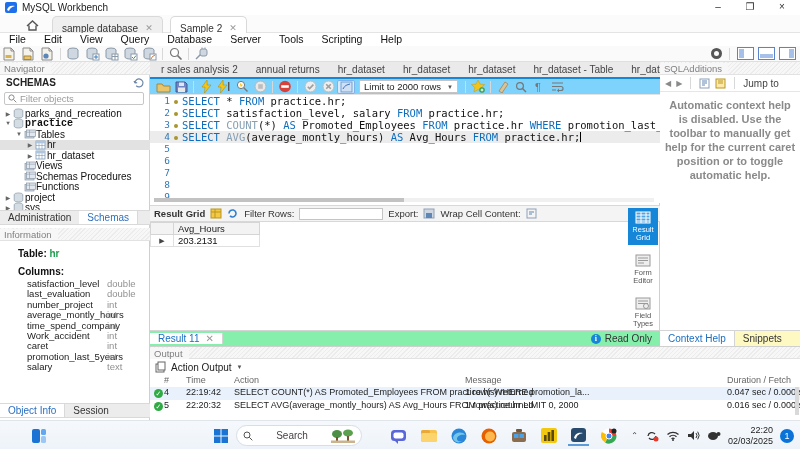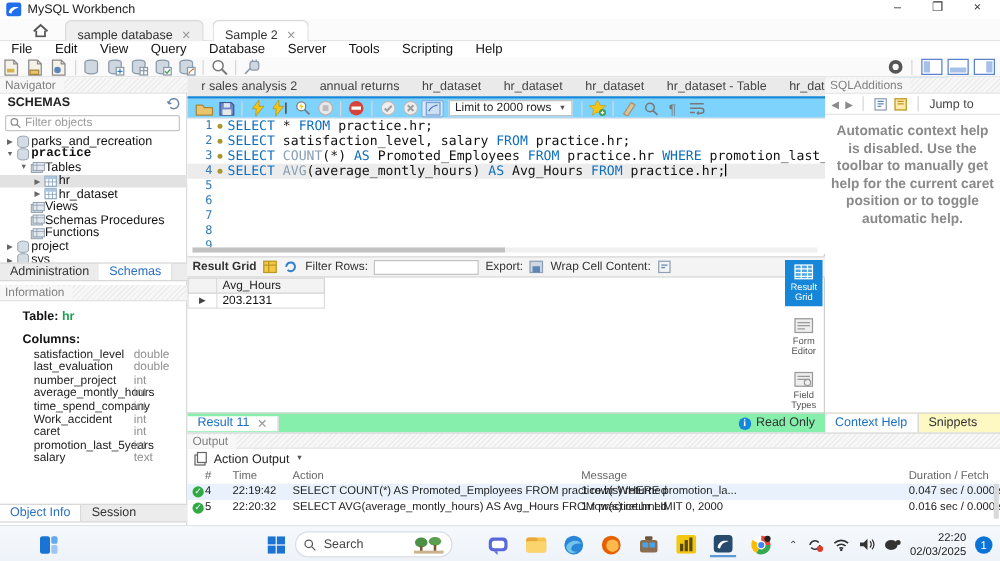--- a/index.html
+++ b/index.html
@@ -150,21 +150,21 @@
   .out-row.alt { background:#e9f2fc; }
   .ok-circle { position:absolute; left:4px; top:2px; width:9px; height:9px; border-radius:50%; background:#2faa44; color:#fff; font-size:7px; line-height:9px; text-align:center; }
   .out-scroll { position:absolute; right:1px; top:40px; width:4px; height:28px; background:#d9d9d9; }
 
   
   .taskbar { left:0; top:420px; width:800px; height:29px; background:linear-gradient(#f5f9fd,#eef3f9); border-top:1px solid #e0e5ea; }
   .tb-ico { position:absolute; top:4px; width:21px; height:21px; display:flex; align-items:center; justify-content:center; border-radius:4px; }
   .widgets { left:28px; }
   .start { left:210px; }
   .search-pill { position:absolute; left:236px; top:4px; width:126px; height:21px; background:#fff; border:1px solid #d8dee6; border-radius:11px;
-                 display:flex; align-items:center; gap:6px; padding:0 6px; }
+                 display:flex; align-items:center; gap:6px; padding:0 6px;text-align:center; }
   .search-pill .txt { font-size:10px; color:#444; flex:1; }
   .mini-art { display:flex; gap:1px; }
   .tray { position:absolute; right:6px; top:2px; display:flex; align-items:center; gap:7px; height:25px; }
   .tray .chev { font-size:8px; color:#333; }
   .clock { text-align:right; font-size:9px; color:#222; line-height:11px; }
   .badge { width:14px; height:14px; border-radius:50%; background:#0b72d7; color:#fff; font-size:9px; text-align:center; line-height:14px; }
   .wb-active { border-bottom:2px solid #5c9ad8; border-radius:4px 4px 0 0; }
 </style>
 </head>
 <body>

